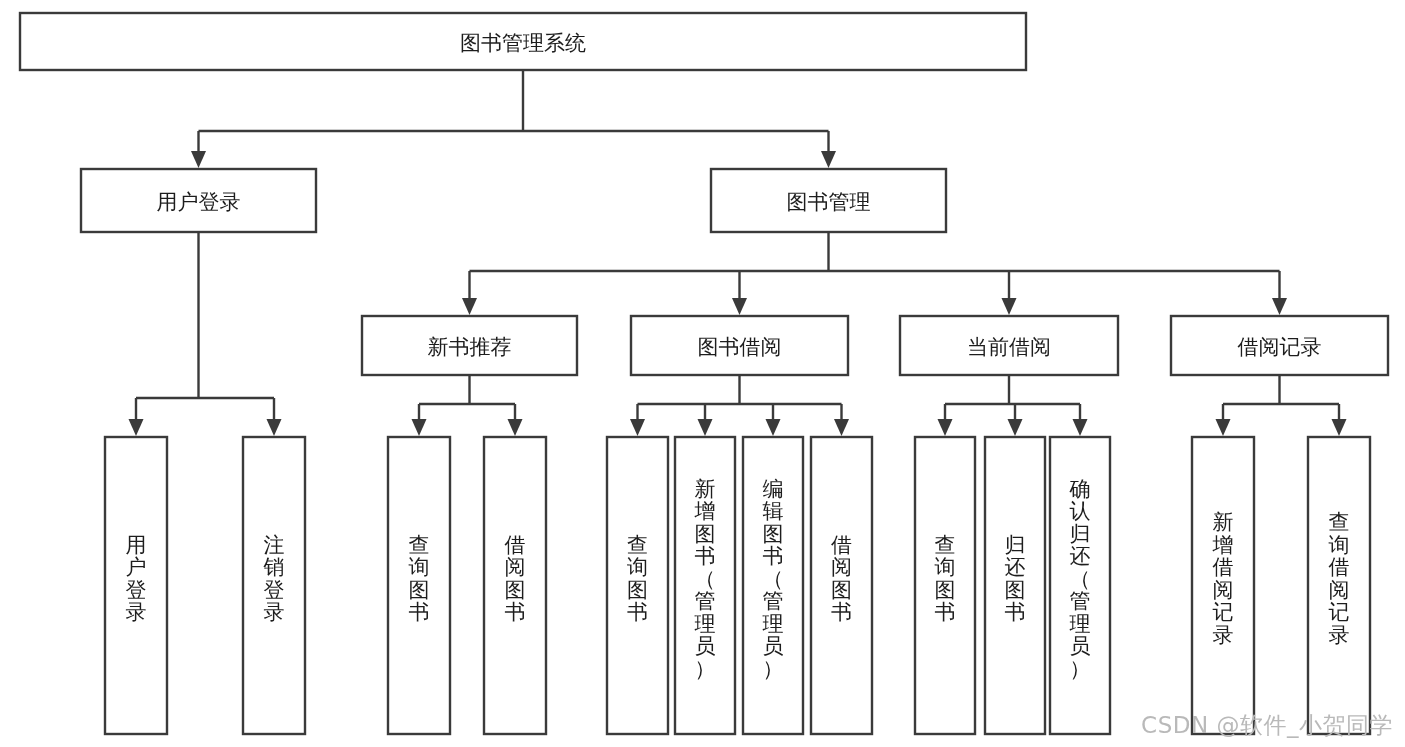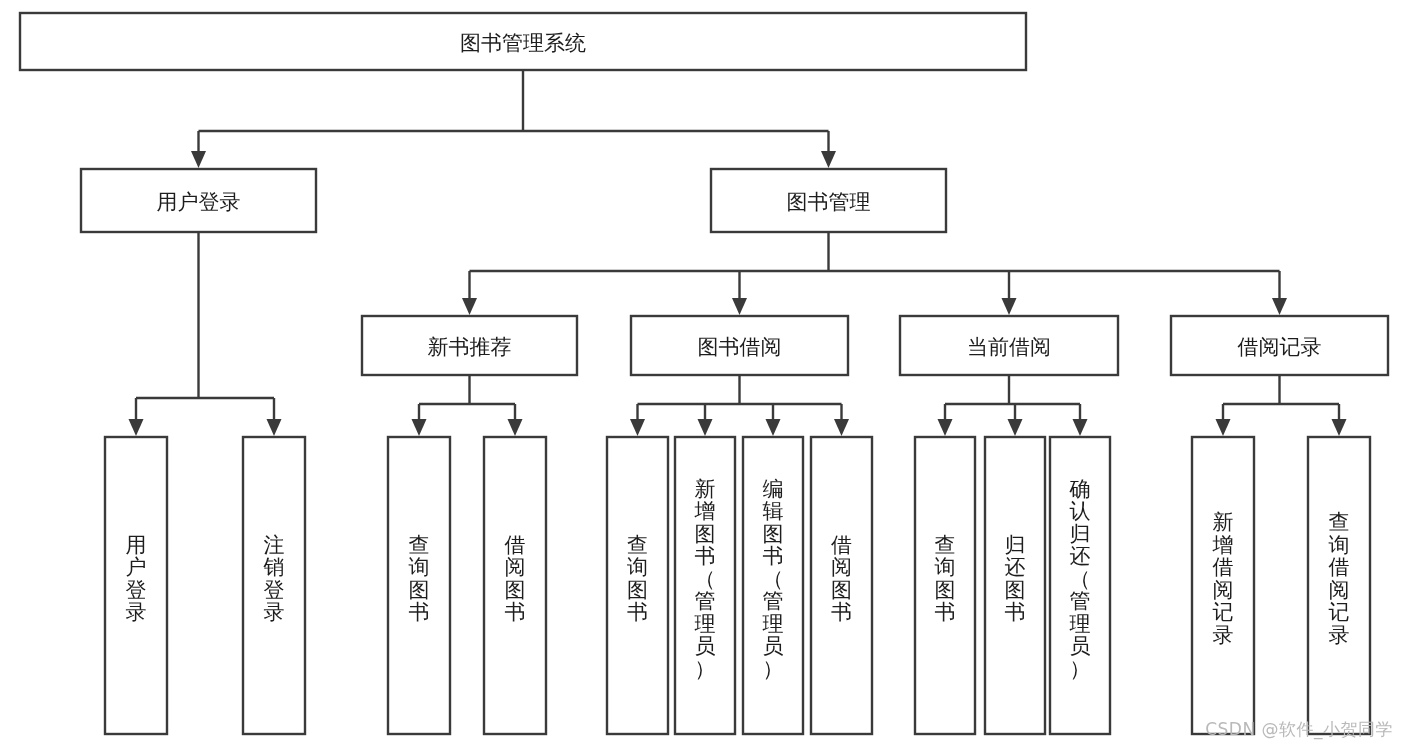--- a/index.html
+++ b/index.html
@@ -46,21 +46,21 @@
     fill: #1d1d1d;
     font-family: "DejaVu Sans", "Liberation Sans", sans-serif;
     font-size: 21px;
     text-anchor: middle;
   }
   .watermark {
     position: absolute;
     right: 12px;
     bottom: 6px;
     font-family: "DejaVu Sans", "Liberation Sans", sans-serif;
-    font-size: 17px;
+    font-size: 23px;
     color: #b9b9b9;
     letter-spacing: 0.5px;
     white-space: nowrap;
     user-select: none;
   }
 </style>
 </head>
 <body>
 
 <div id="chart-root">

